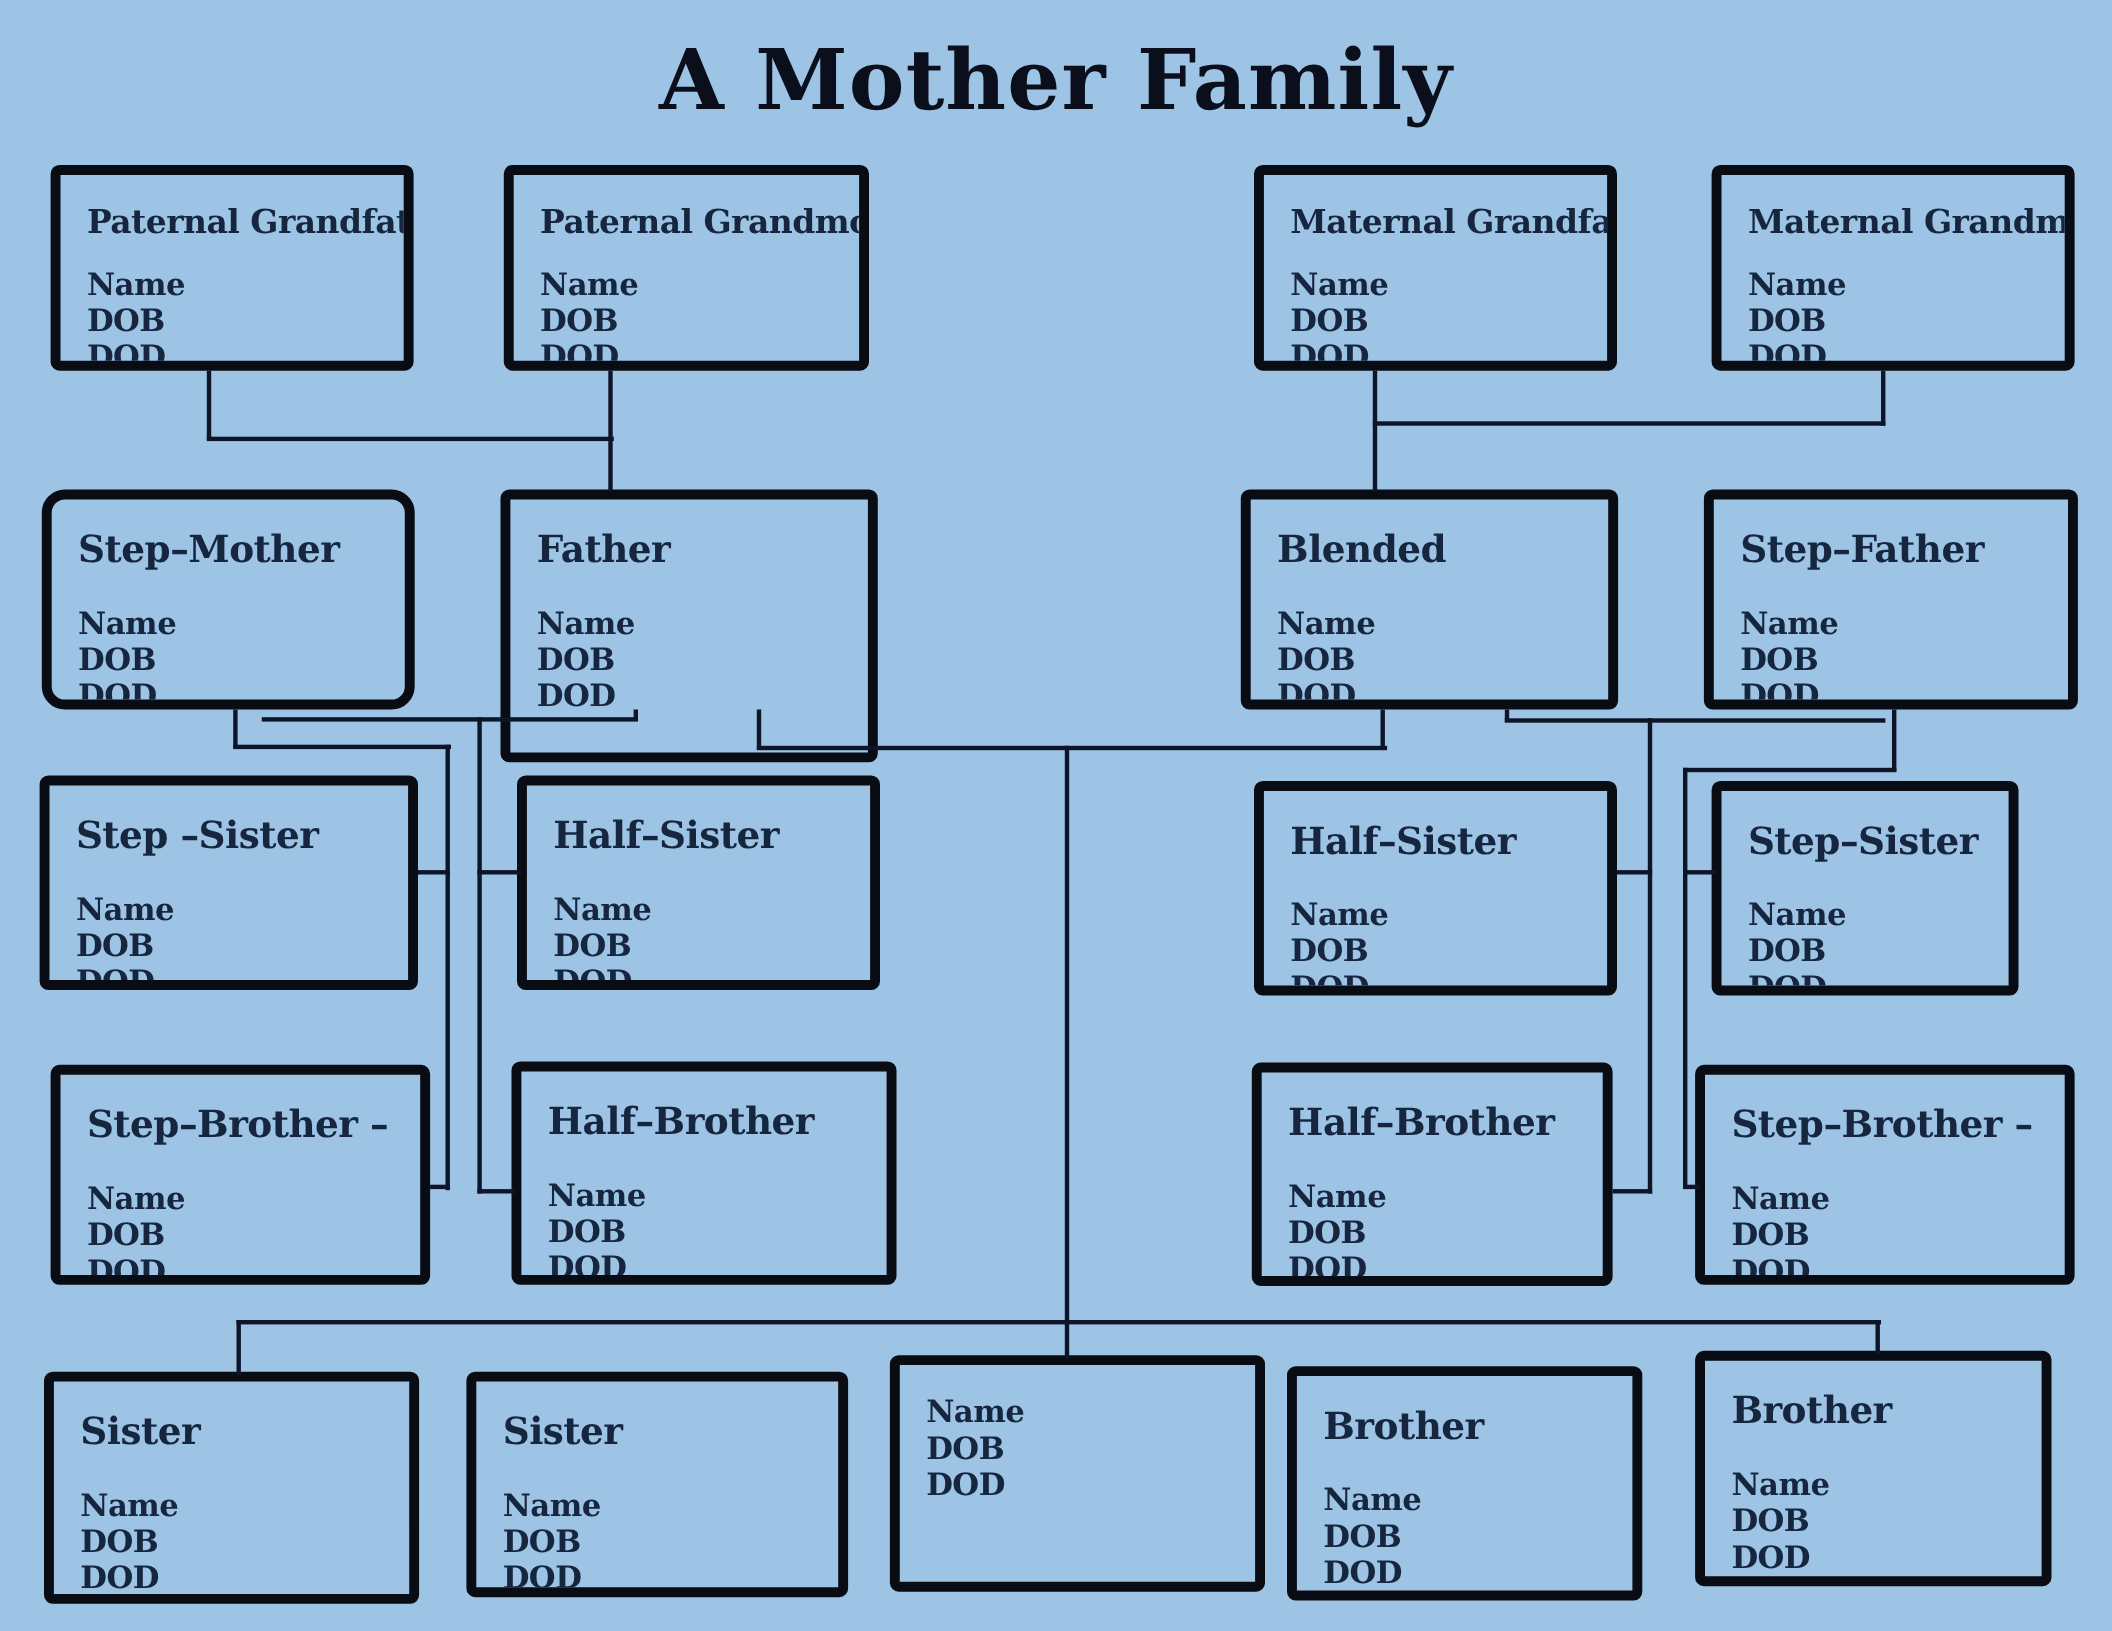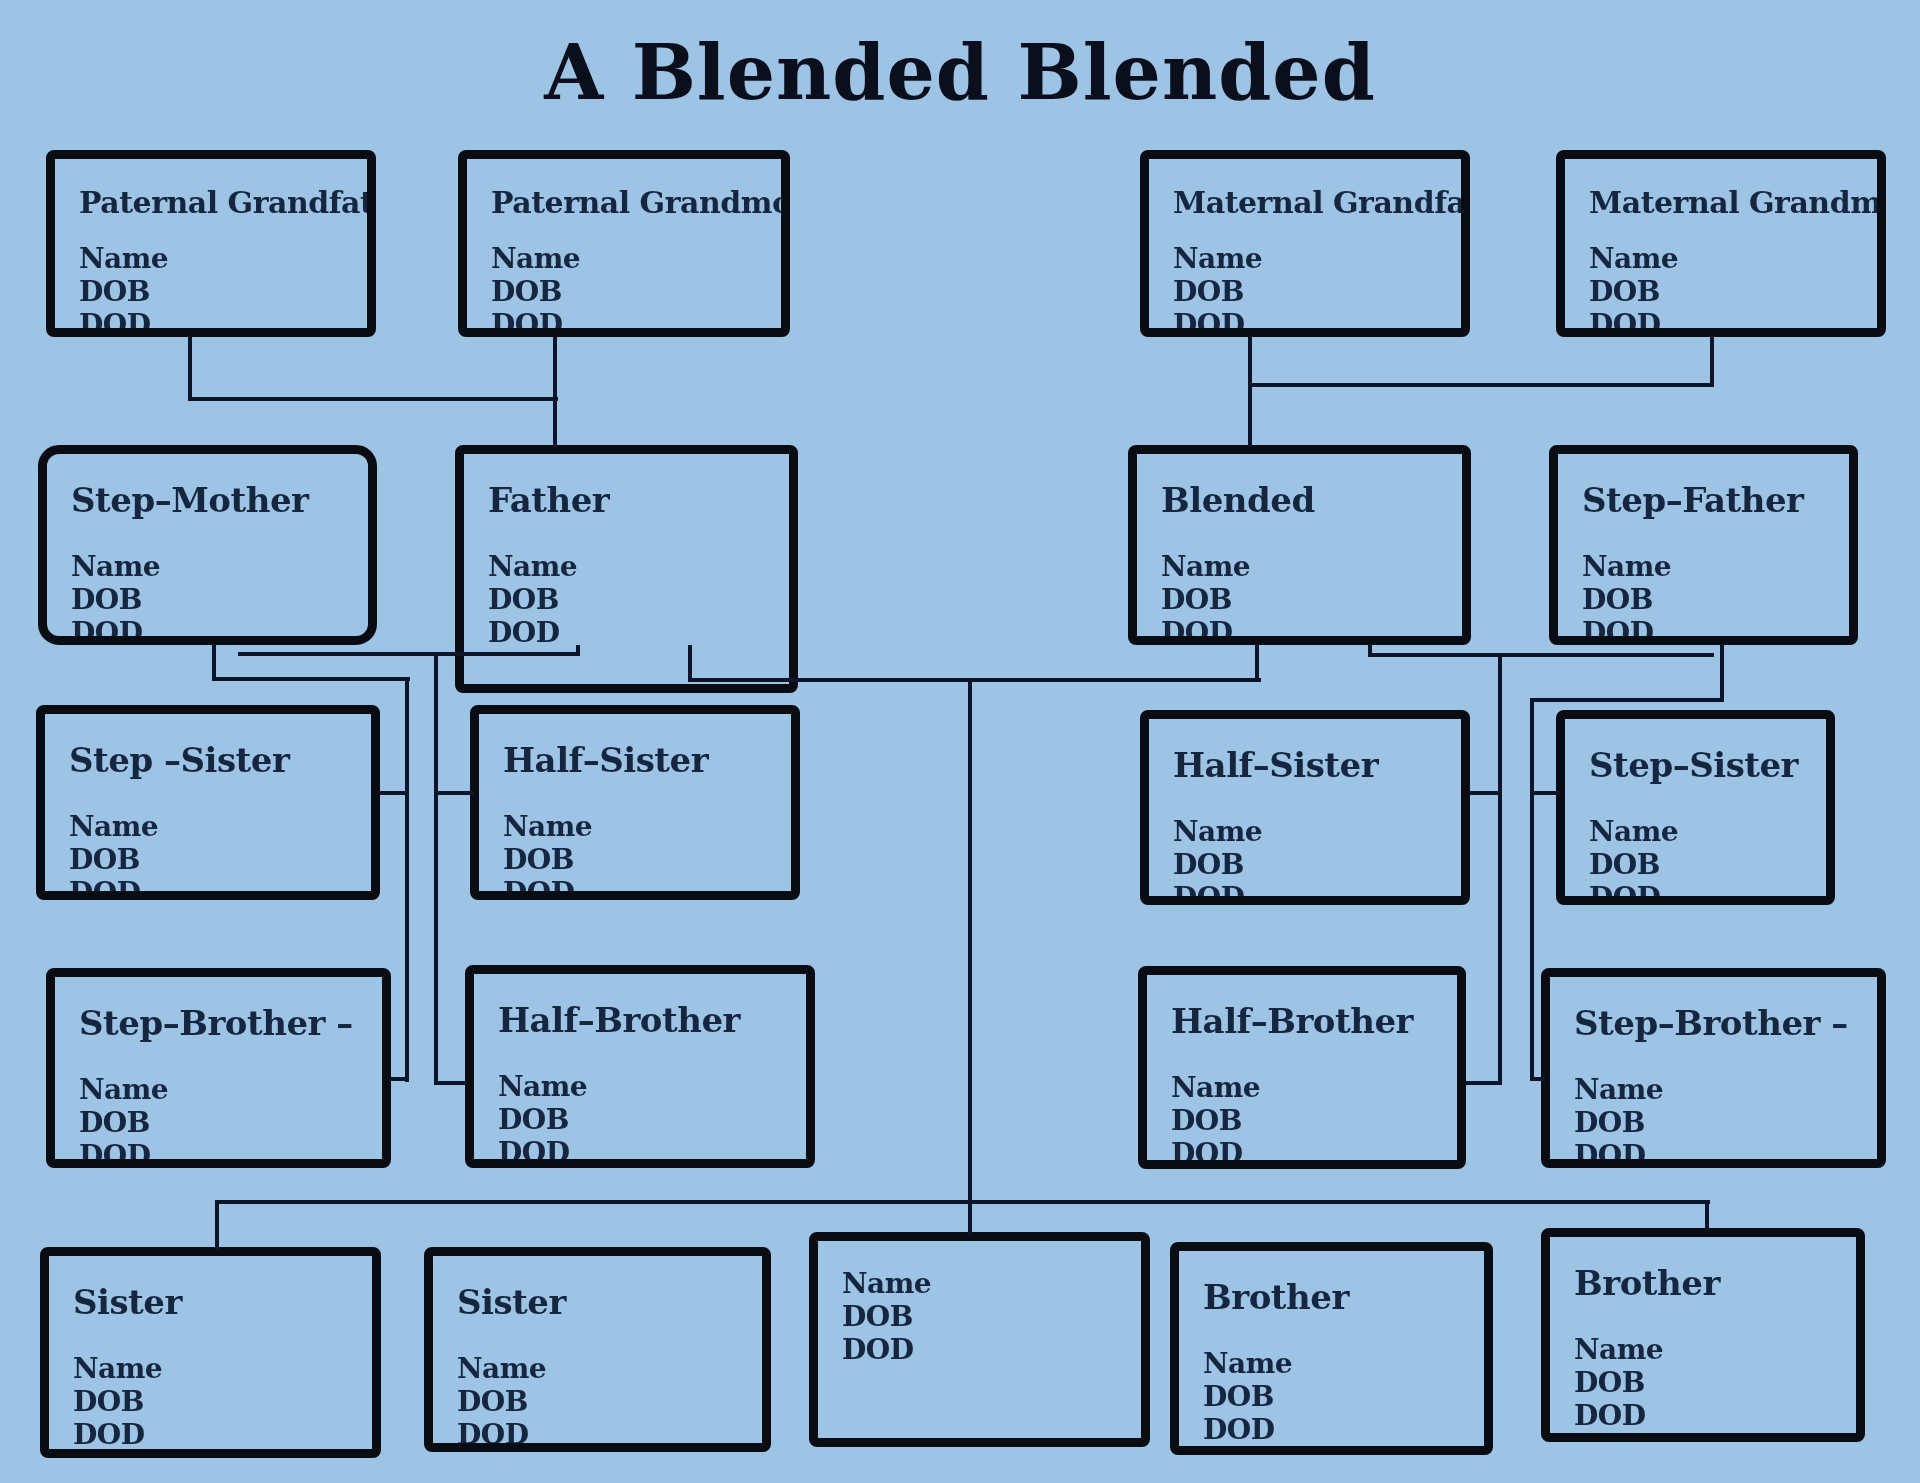--- a/index.html
+++ b/index.html
@@ -38,21 +38,21 @@
   }
   .line{
     position:absolute;
     background:#0e1528;
   }
 </style>
 </head>
 <body>
 
 <div id="canvas">
-  <h1 class="chart-title">A Blended Blended</h1>
+  <h1 class="chart-title">A Mother Family</h1>
 <div class="fbox small-title" style="left: 46px; top: 150px; width: 330px; height: 187px;">
     <h2 class="box-title">Paternal Grandfather</h2>
     <p class="box-field">Name</p>
     <p class="box-field">DOB</p>
     <p class="box-field">DOD</p>
   </div>
     <div class="fbox small-title" style="left: 458px; top: 150px; width: 332px; height: 187px;">
     <h2 class="box-title">Paternal Grandmother</h2>
     <p class="box-field">Name</p>
     <p class="box-field">DOB</p>
@@ -81,21 +81,21 @@
     <p class="box-field">Name</p>
     <p class="box-field">DOB</p>
     <p class="box-field">DOD</p>
   </div>
     <div class="fbox" style="left: 1128px; top: 445px; width: 343px; height: 200px;">
     <h2 class="box-title">Blended</h2>
     <p class="box-field">Name</p>
     <p class="box-field">DOB</p>
     <p class="box-field">DOD</p>
   </div>
-    <div class="fbox" style="left: 1549px; top: 445px; width: 309px; height: 200px;">
+    <div class="fbox" style="left: 1549px; top: 445px; width: 340px; height: 200px;">
     <h2 class="box-title">Step–Father</h2>
     <p class="box-field">Name</p>
     <p class="box-field">DOB</p>
     <p class="box-field">DOD</p>
   </div>
     <div class="fbox" style="left: 36px; top: 705px; width: 344px; height: 195px;">
     <h2 class="box-title">Step –Sister</h2>
     <p class="box-field">Name</p>
     <p class="box-field">DOB</p>
     <p class="box-field">DOD</p>

